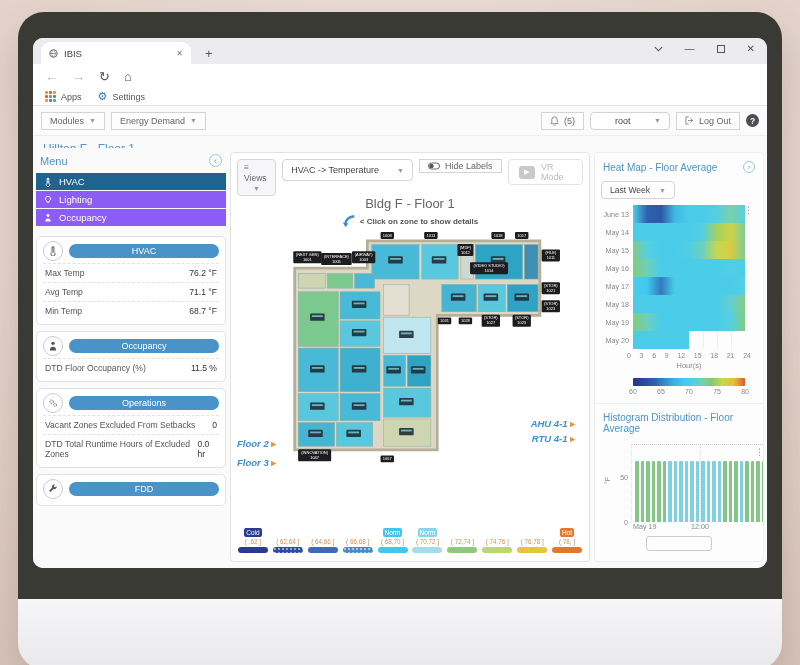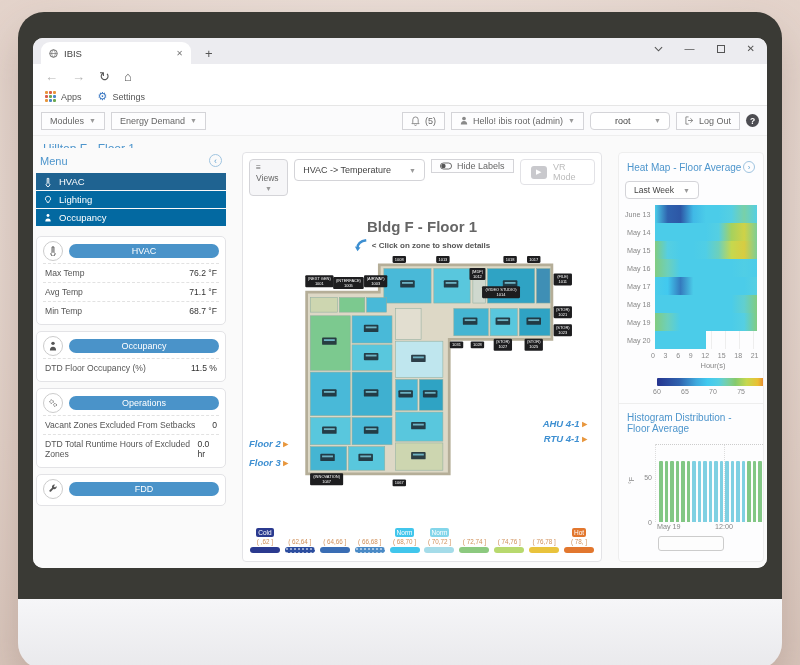--- a/index.html
+++ b/index.html
@@ -43,34 +43,34 @@
   .chev { font-size:7px; color:#999; }
   .right-cluster { margin-left:auto; display:flex; gap:6px; align-items:center; }
   .select { border:1px solid #d4d4d8; background:#fff; border-radius:4px; padding:3px 8px;
     color:#444; font-size:9px; display:flex; align-items:center; justify-content:space-between; }
   .helpdot { width:13px; height:13px; border-radius:50%; background:#4d4d52; color:#fff;
     font-size:8.5px; font-weight:bold; display:flex; align-items:center; justify-content:center; }
   .pagetitle { color:#4d95cc; font-size:12px; padding:6px 10px 2px; background:#fafafa; }
 
   
   .content { position:absolute; top:110px; bottom:0; left:0; right:0; background:#fafafa;
-    display:flex; gap:16px; padding:4px 3px 6px 3px; }
+    display:flex; gap:4px; padding:4px 3px 6px 3px; }
   .sidebar { width:190px; display:flex; flex-direction:column; }
   .maincard { width:360px; background:#fff; border:1px solid #e3e3e6; border-radius:4px;
     position:relative; padding:6px; }
   .rightpanel { flex:1; background:#fdfdfe; border:1px solid #eee; border-radius:4px;
     padding:6px 6px 0 6px; overflow:hidden; }
 
   
   .menuhdr { display:flex; align-items:center; justify-content:space-between;
     color:#4d95cc; font-size:11px; padding:2px 4px 6px; }
   .collapse-circ { width:13px; height:13px; border-radius:50%; border:1px solid #9fc4e0;
     color:#6aa7d4; font-size:9px; display:flex; align-items:center; justify-content:center; }
   .menu { display:flex; flex-direction:column; gap:1px; margin-bottom:10px; }
-  .menuitem { background:#0369a1; color:#fff; font-size:9.5px; padding:3px 8px;
+  .menuitem { background:#8b5cf6; color:#fff; font-size:9.5px; padding:3px 8px;
     display:flex; align-items:center; gap:7px; }
   .menuitem.active { background:#1f6391; }
   .menuitem svg { width:8px; height:10px; }
   .cards { display:flex; flex-direction:column; gap:6px; }
   .card { background:#fff; border:1px solid #e3e3e6; border-radius:5px; padding:4px 6px; }
   .cardhead { display:flex; align-items:center; gap:6px; margin-bottom:2px; }
   .iconcirc { width:20px; height:20px; min-width:20px; border:1px solid #ccc; border-radius:50%;
     display:flex; align-items:center; justify-content:center; color:#555; background:#fff; }
   .iconcirc svg { width:10px; height:10px; }
   .pill { flex:1; background:#4a93c9; color:#fff; text-align:center; font-size:9px;
@@ -83,21 +83,21 @@
   
   .maintoolbar { display:flex; align-items:flex-start; gap:6px; }
   .viewsbtn { border:1px solid #d4d4d8; background:#f6f6f8; border-radius:4px; padding:2px 6px;
     font-size:8.5px; color:#666; display:flex; flex-direction:column; align-items:center; line-height:1.3; }
   .mainselect { width:152px; height:22px; }
   .hidelabels { height:14px; }
   .vrbtn { margin-left:auto; height:26px; border:1px solid #e2e2e6; color:#bbb; border-radius:4px;
     padding:3px 10px; font-size:9px; display:flex; align-items:center; gap:6px; background:#fff; }
   .vricon { width:20px; height:13px; background:#c9c9cd; border-radius:3px; color:#fff;
     font-size:7px; display:flex; align-items:center; justify-content:center; }
-  .plantitle { text-align:center; color:#666; font-size:15px; font-weight:bold; margin-top:22px; }
+  .plantitle { text-align:center; color:#666; font-size:13px; font-weight:normal; }
   .planhint { display:flex; justify-content:center; align-items:center; gap:4px;
     color:#555; font-size:8px; font-weight:bold; margin-top:4px; }
   .plansvg { display:block; margin:2px auto 0; }
   .floorlinks { position:absolute; left:6px; top:285px; display:flex; flex-direction:column; gap:8px; }
   .flink { color:#3d8fd1; font-weight:bold; font-size:9.5px; font-style:italic; }
   .flink .arr { color:#e8963c; font-style:normal; }
   .unitlinks { position:absolute; right:14px; top:265px; display:flex; flex-direction:column;
     gap:4px; text-align:right; }
   .legend { position:absolute; left:6px; right:6px; bottom:8px; display:flex;
     justify-content:center; gap:3px; }
@@ -216,28 +216,20 @@
         <span>Energy Demand</span>
         <span class="chev">▼</span>
       </span>
       <span class="right-cluster">
         <span class="btn">
           <svg width="9" height="10" viewBox="0 0 10 11">
               <path d="M5,1 a3,3 0 0 1 3,3 v3 l1,1.4 h-8 l1,-1.4 v-3 a3,3 0 0 1 3,-3 z" fill="none" stroke="#777" stroke-width=".9"></path>
               <path d="M4,9.6 a1,1 0 0 0 2,0" fill="none" stroke="#777" stroke-width=".9"></path>
             </svg>
           <span>(5)</span>
-        </span>
-        <span class="btn">
-          <svg width="8" height="9" viewBox="0 0 10 11">
-              <circle cx="5" cy="3" r="2.3" fill="#8a8a8a"></circle>
-              <path d="M1,10.5 a4,4.5 0 0 1 8,0 z" fill="#8a8a8a"></path>
-            </svg>
-          <span>Hello! ibis root (admin)</span>
-          <span class="chev">▼</span>
         </span>
         <span class="select" style="width:80px;padding-left:24px;">
           <span>root</span>
           <span class="chev">▼</span>
         </span>
         <span class="btn">
           <svg width="9" height="9" viewBox="0 0 10 10">
               <path d="M4,1 h-3 v8 h3 M6,2.6 L8.6,5 L6,7.4 M3.4,5 h5" fill="none" stroke="#777" stroke-width=".9"></path>
             </svg>
           <span>Log Out</span>

